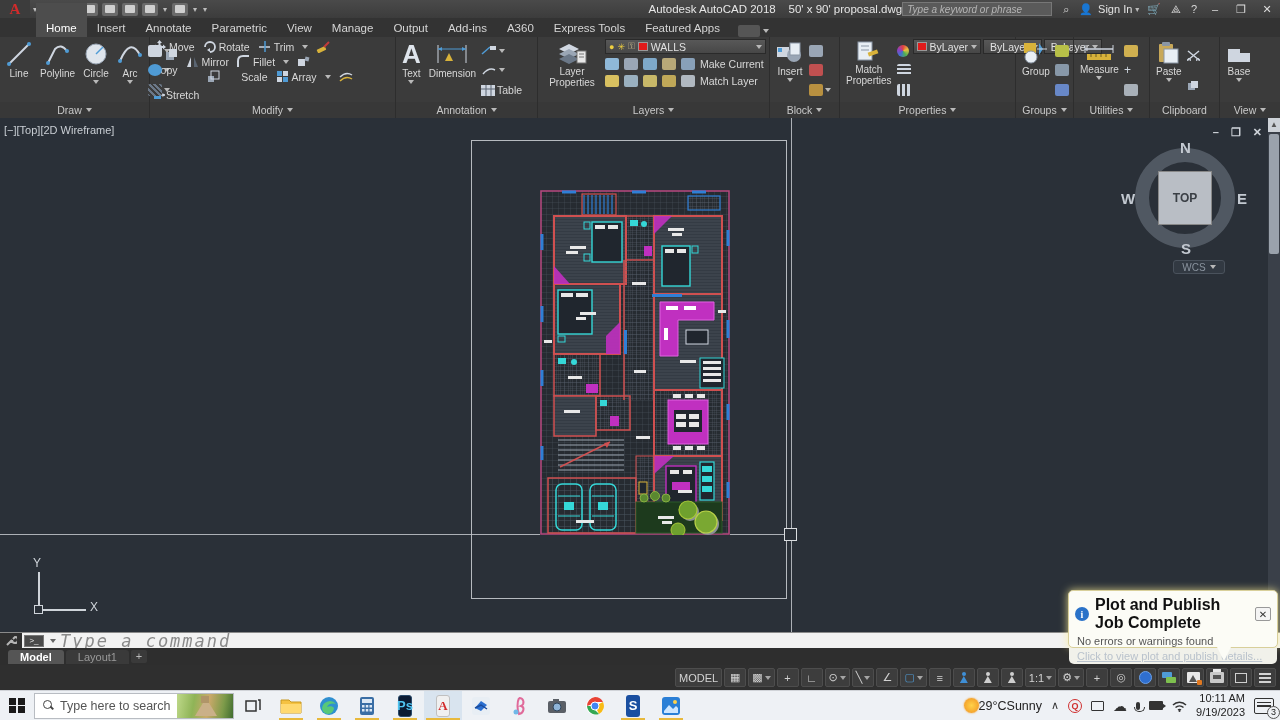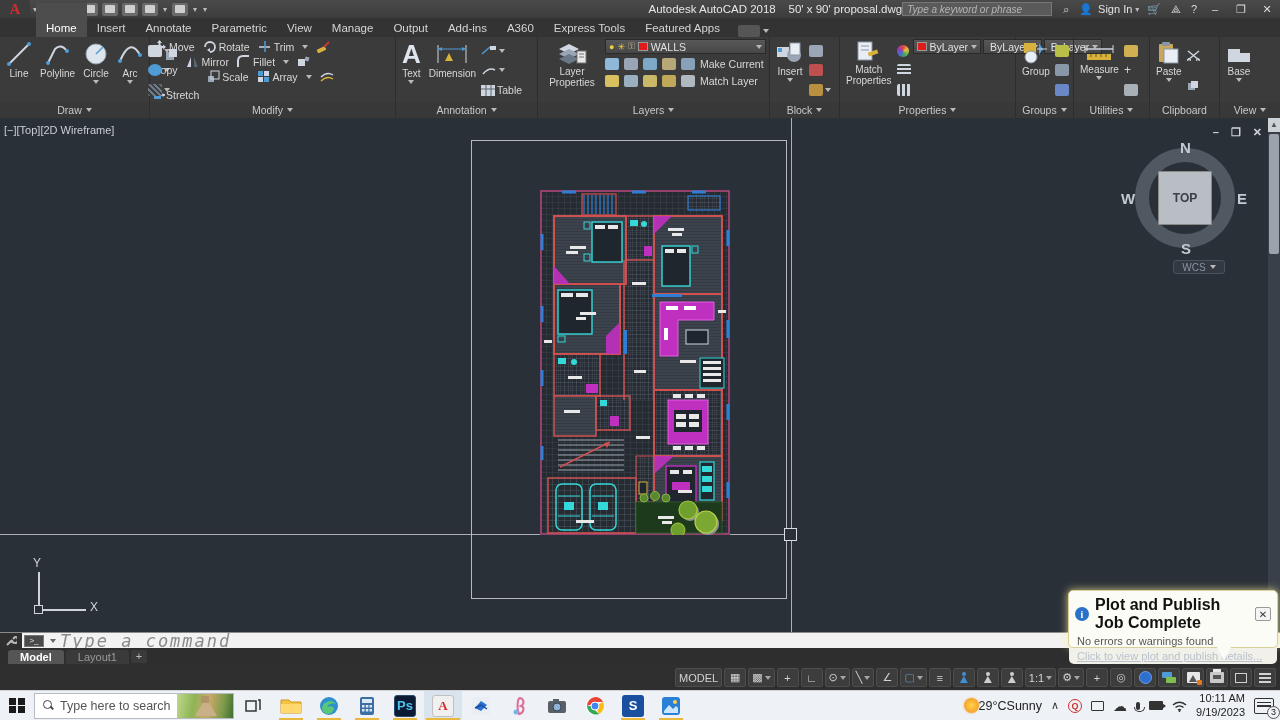--- a/index.html
+++ b/index.html
@@ -143,21 +143,21 @@
   #tb-search .temple:before { content:""; position:absolute; left:18px; top:4px; width:0; height:0;
     border-left:11px solid transparent; border-right:11px solid transparent; border-bottom:18px solid #cab088; }
   #tb-search .temple:after { content:""; position:absolute; left:24px; top:2px; width:8px; height:7px; background:#b09568; }
   .mag { width:11px; height:11px; position:relative; flex:none; }
   .mag:before { content:""; position:absolute; left:0; top:0; width:7px; height:7px; border:1.5px solid #444; border-radius:50%; }
   .mag:after { content:""; position:absolute; left:7px; top:7px; width:4px; height:1.5px; background:#444; transform:rotate(45deg); }
   .tbico { width:38px; height:30px; display:flex; align-items:center; justify-content:center; position:relative; flex:none; }
   .tbico.active { background:#d9e4ef; }
   .runline { position:absolute; left:7px; right:7px; bottom:0; height:2.5px; background:#e8b93c; }
   .tbico.active .runline { left:2px; right:2px; }
-  .appg { width:22px; height:22px; border-radius:3px; display:flex; align-items:center; justify-content:center; font-size:13px; font-weight:bold; }
+  .appg { width:14px; height:22px; border-radius:3px; display:flex; align-items:center; justify-content:center; font-size:13px; font-weight:bold; }
   #tray { margin-left:auto; display:flex; align-items:center; gap:9px; padding-right:6px; color:#222; }
   #weather { display:flex; align-items:center; font-size:12.5px; color:#222; }
   #sun { width:15px; height:15px; border-radius:50%; background:radial-gradient(#ffd24a,#f09020); box-shadow:0 0 2px #f0a030; }
   .trayico { font-size:11px; color:#333; }
   .mon { width:13px; height:10px; border:1.5px solid #333; border-radius:1px; }
   .micb { width:4px; height:8px; background:#333; border-radius:2px; position:relative; }
   .micb:after { content:""; position:absolute; left:-2.5px; top:5px; width:9px; height:4px; border:1.5px solid #333; border-top:none; border-radius:0 0 5px 5px; }
   .cam { width:14px; height:9px; background:#333; border-radius:1px; position:relative; }
   .cam:after{ content:""; position:absolute; right:-3px; top:1.5px; border-top:3px solid transparent; border-bottom:3px solid transparent; border-left:4px solid #333; }
   #clock { text-align:right; font-size:11px; line-height:1.25; color:#222; }
@@ -337,21 +337,21 @@
         </div>
         <div class="srow" style="gap:8px;">
           <span style="display:flex;align-items:center;gap:0;margin-top:36px;">
               <svg width="13" height="13">
                 <rect x="1" y="3" width="7" height="8" fill="#4f9bd5"></rect>
                 <line x1="8" y1="7" x2="12" y2="7" stroke="#cfd6e0" stroke-width="1.5"></line>
                 <path d="M12 7 L9.5 5 V9 Z" fill="#cfd6e0"></path>
               </svg>
               <span>Stretch</span>
             </span>
-          <span style="display:flex;align-items:center;gap:2px;">
+          <span style="display:flex;align-items:center;gap:21px;">
               <svg width="13" height="13">
                 <rect x="1" y="6" width="6" height="6" fill="#9aa6b5"></rect>
                 <rect x="4" y="1" width="8" height="8" fill="none" stroke="#cfd6e0"></rect>
               </svg>
               <span>Scale</span>
             </span>
           <span style="display:flex;align-items:center;gap:3px;">
               <svg width="13" height="13">
                 <rect x="1" y="1" width="5" height="5" fill="#4f9bd5"></rect>
                 <rect x="7" y="1" width="5" height="5" fill="#cfd6e0"></rect>

